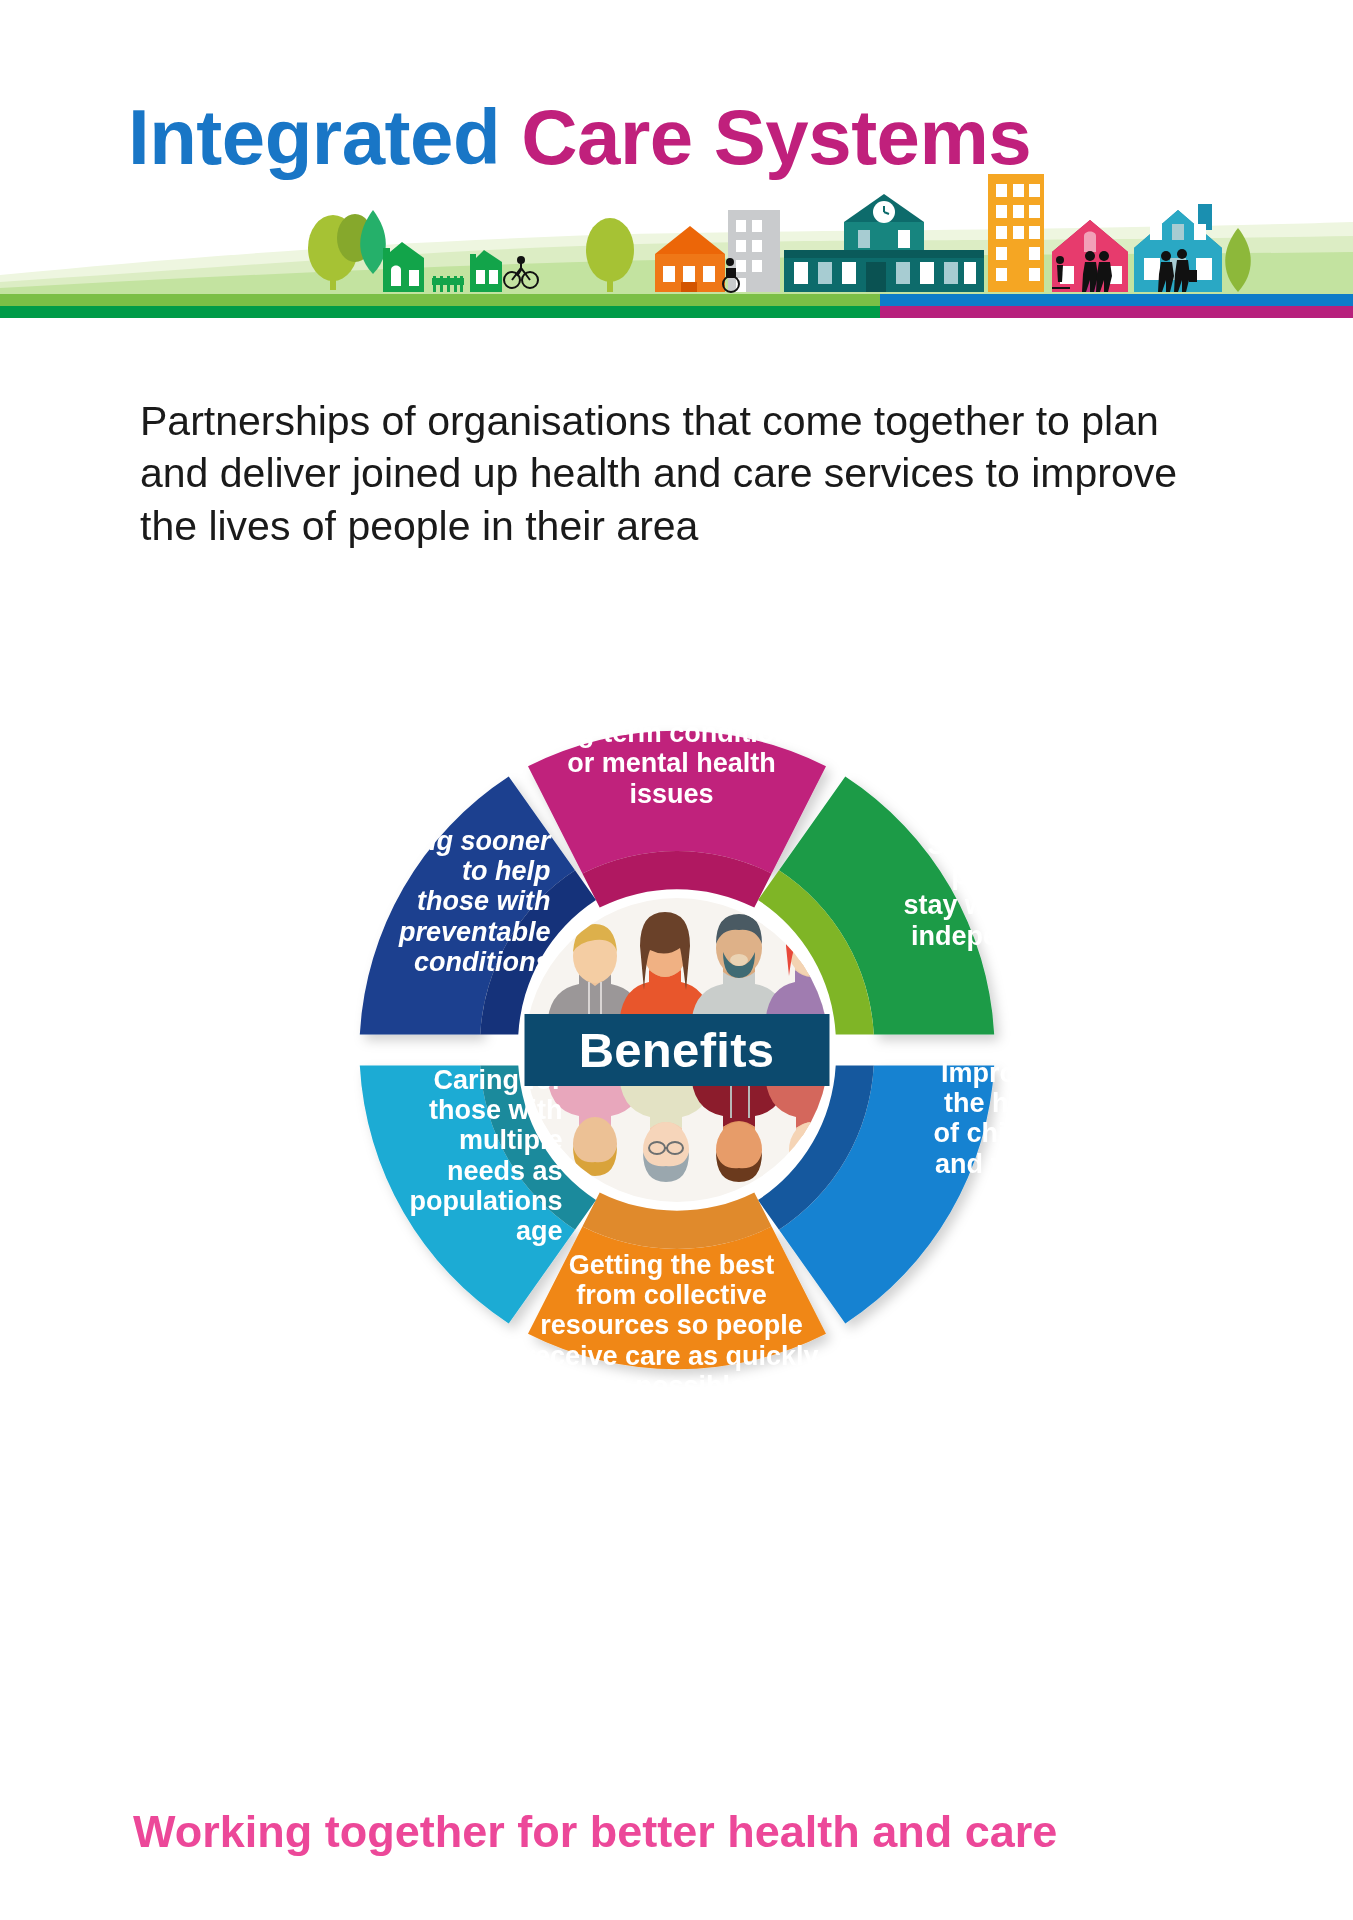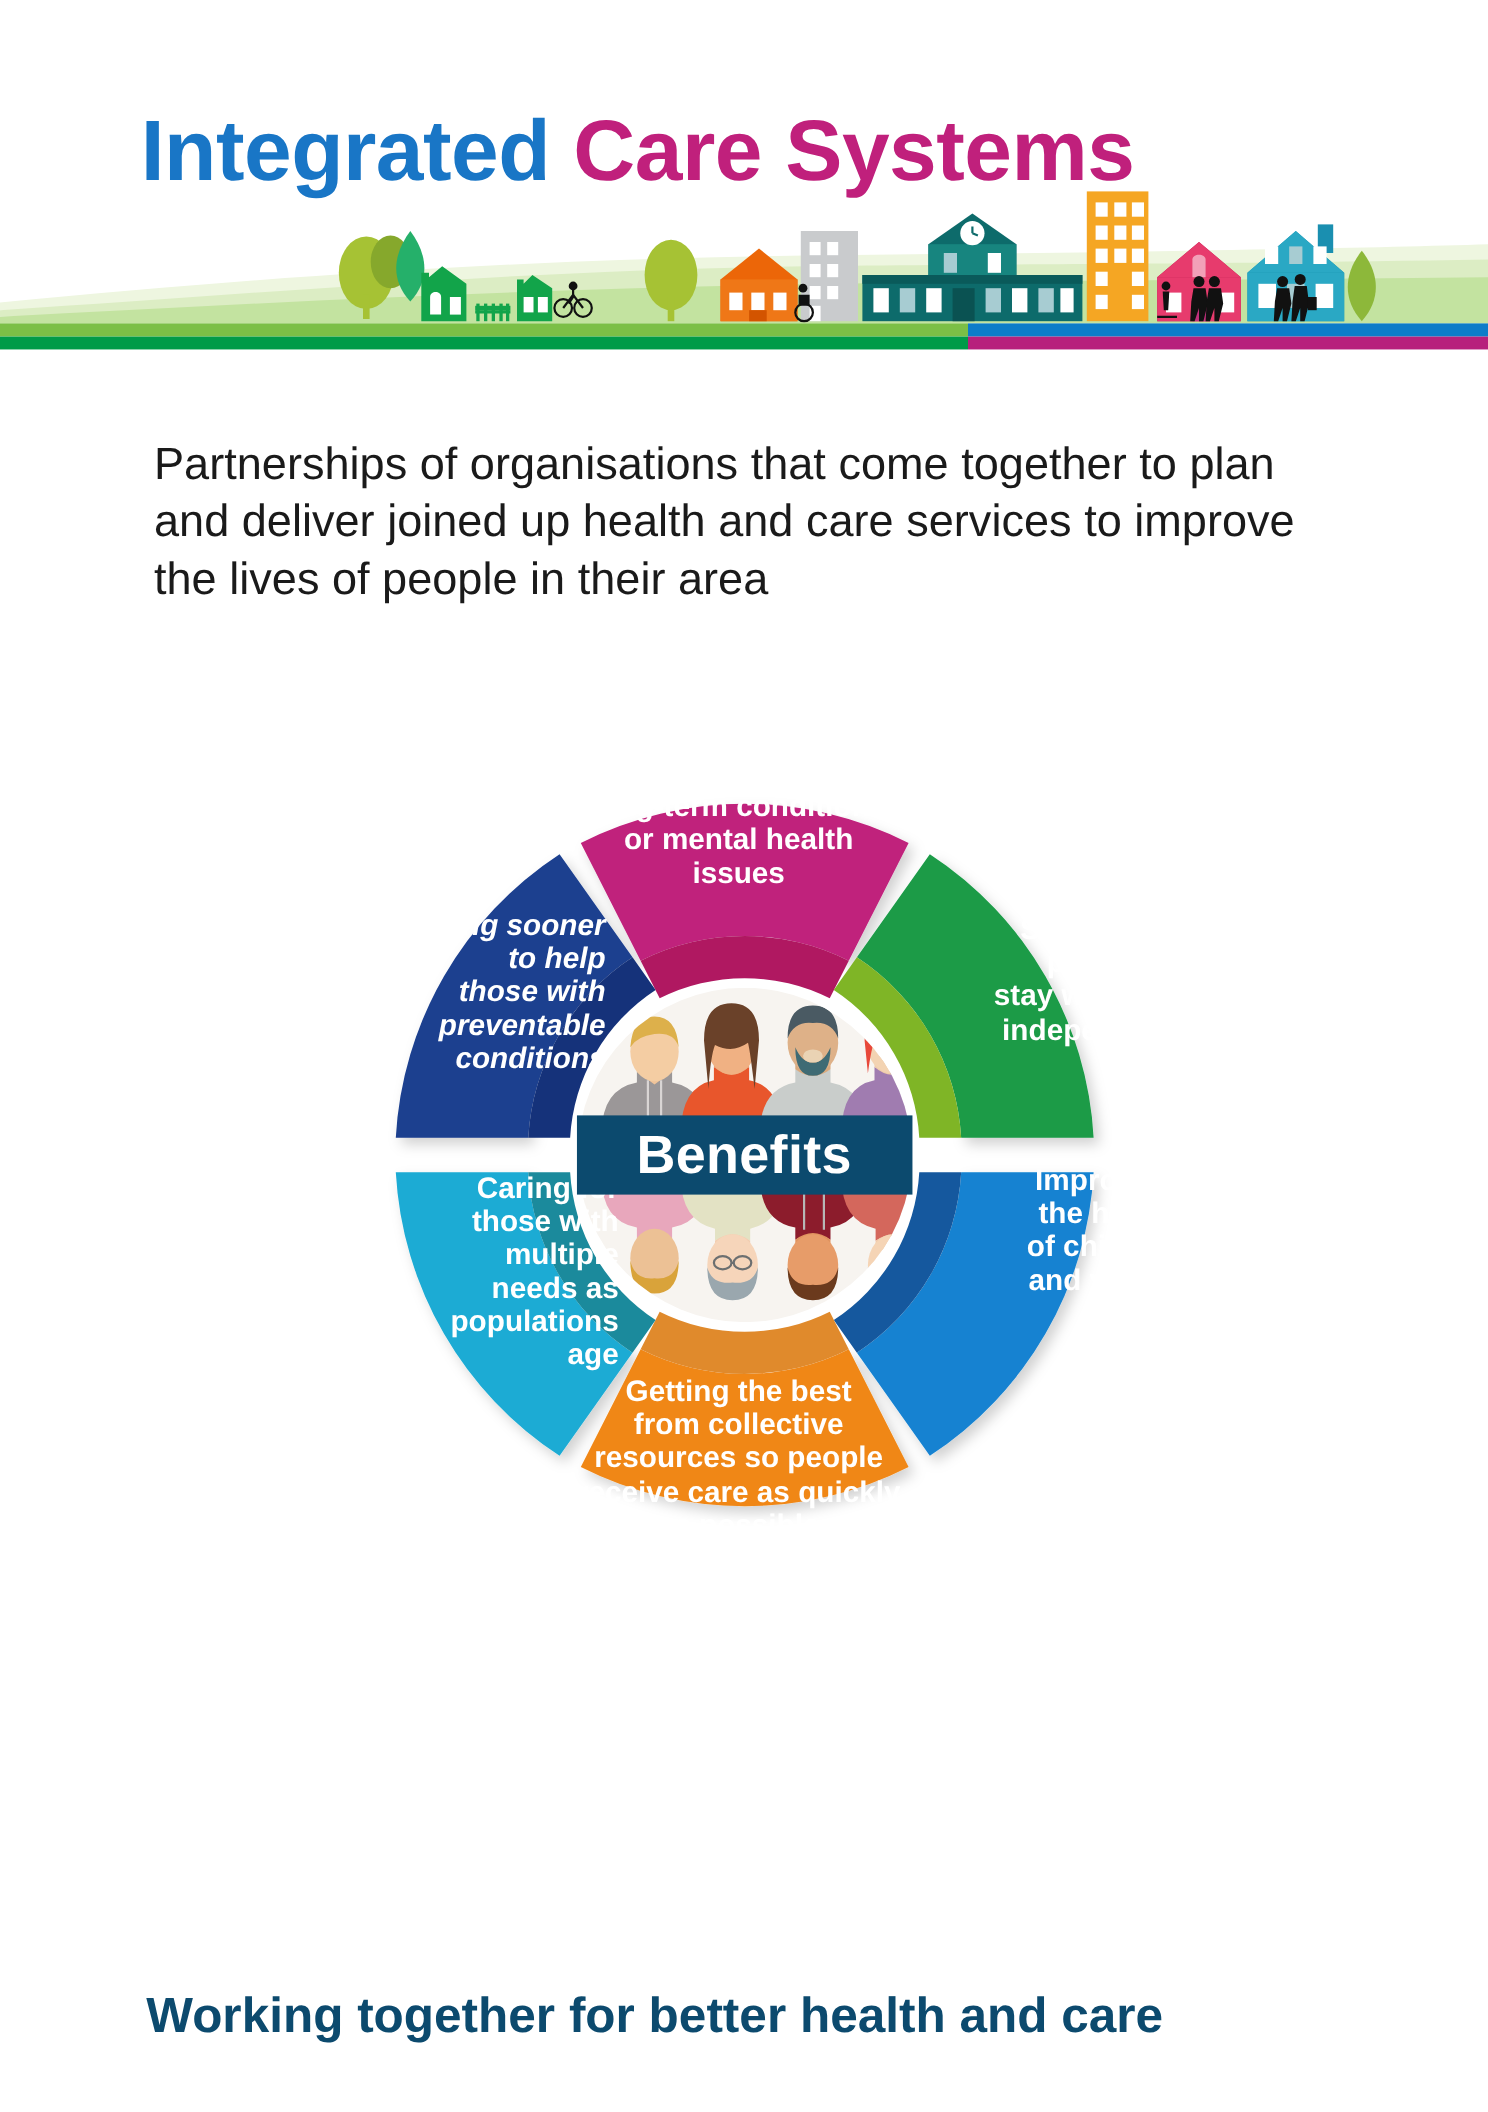--- a/index.html
+++ b/index.html
@@ -58,21 +58,21 @@
     transform: translate(-50%, -50%);
     width: 305px; height: 72px;
     background: #0c4a6e;
     display: flex; align-items: center; justify-content: center;
     color: #fff; font-size: 49px; font-weight: bold; letter-spacing: 0.3px;
   }
 
   
   .footer {
     position: absolute; left: 133px; top: 1806px;
-    font-size: 45px; font-weight: bold; color: #0c4a6e;
+    font-size: 45px; font-weight: bold; color: #ec4899;
     white-space: nowrap;
   }
 </style>
 </head>
 <body>
 
 <div class="page">
 
   <div class="header">
 

